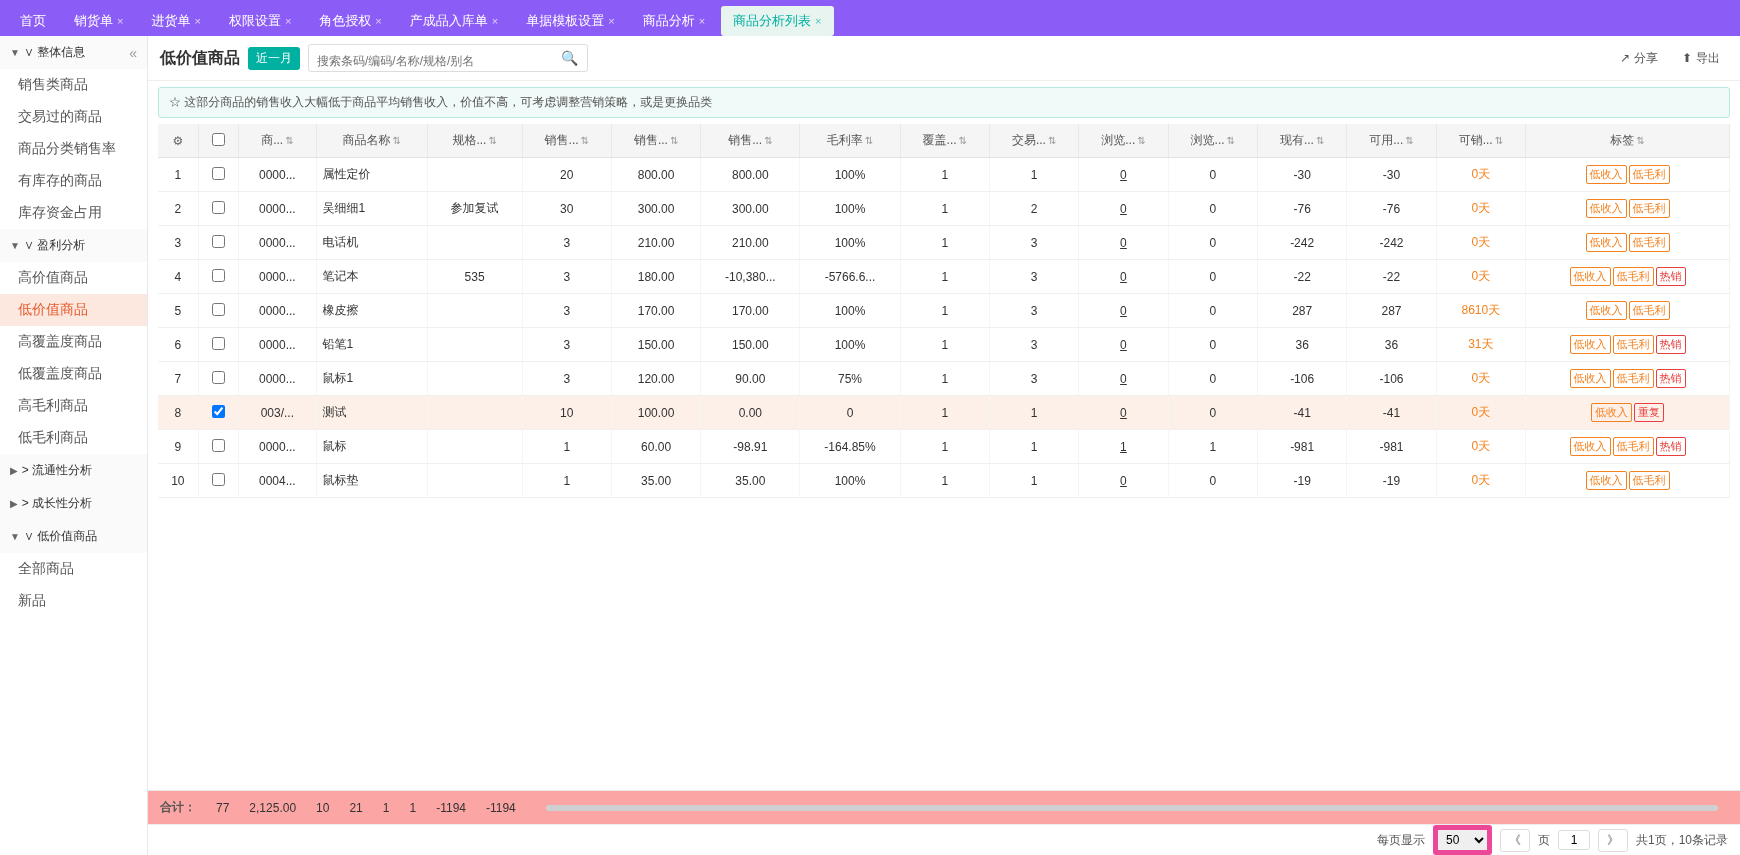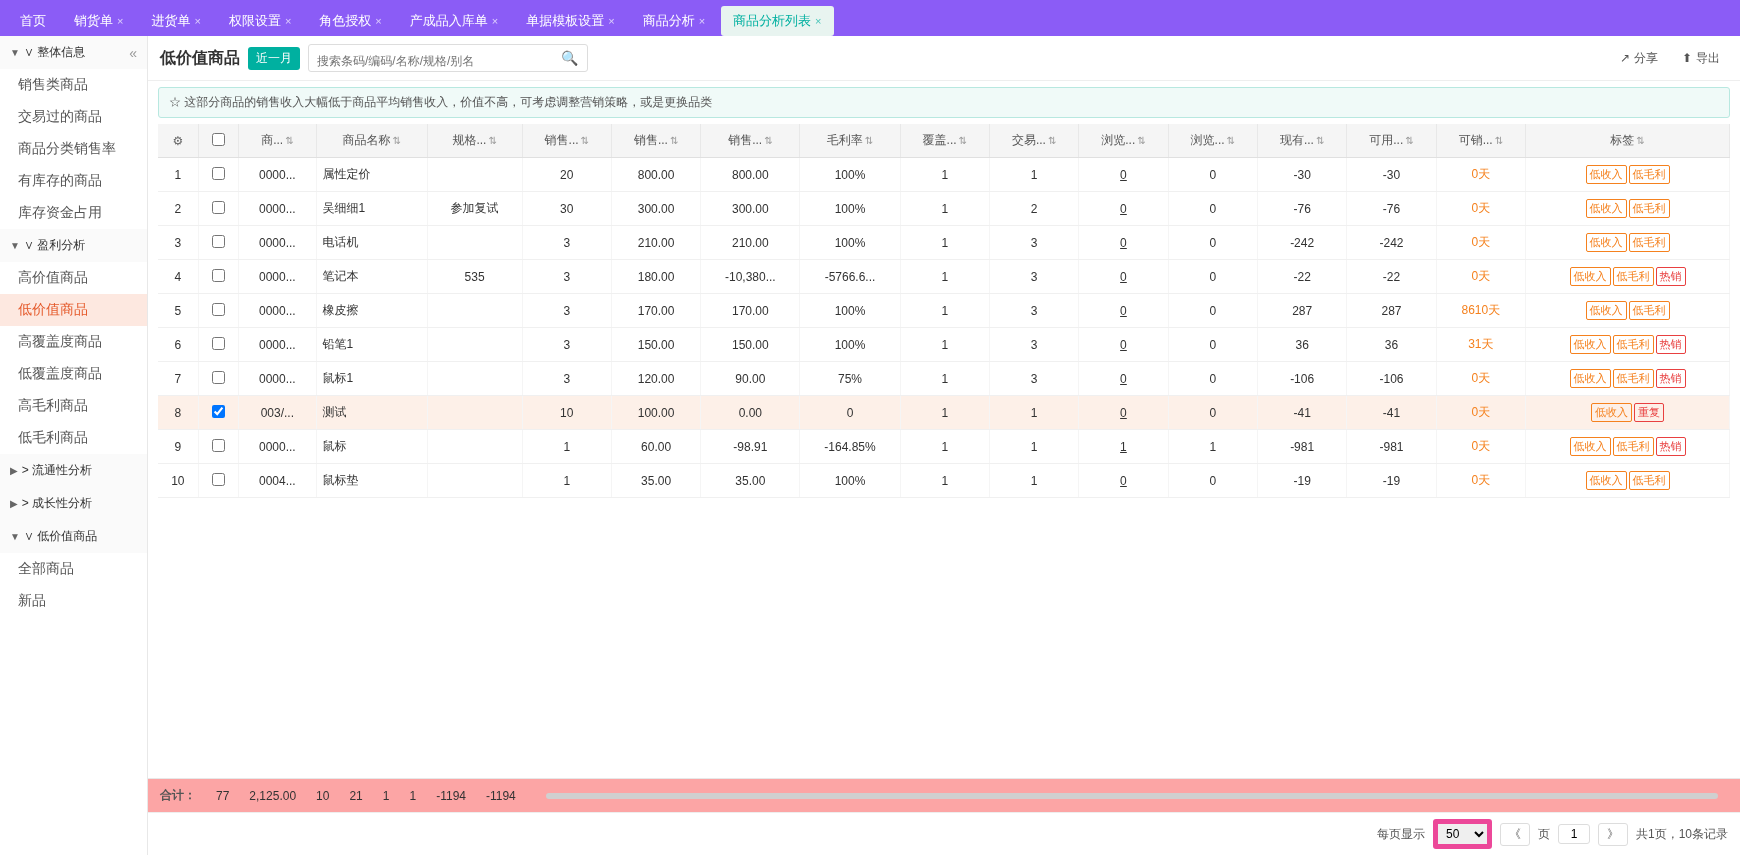--- a/index.html
+++ b/index.html
@@ -205,21 +205,21 @@
       background: #e0e0e0;
       border-radius: 3px;
       margin: 0 10px;
     }
 
     
     .pagination {
       display: flex;
       align-items: center;
       justify-content: flex-end;
-      padding: 6px 12px;
+      padding: 0 12px;
       border-top: 1px solid #eee;
       gap: 8px;
       font-size: 12px;
       color: #555;
     }
     .page-size-select {
       border: 5px solid #ec4899;
       border-radius: 3px;
       padding: 2px 4px;
       font-size: 12px;

